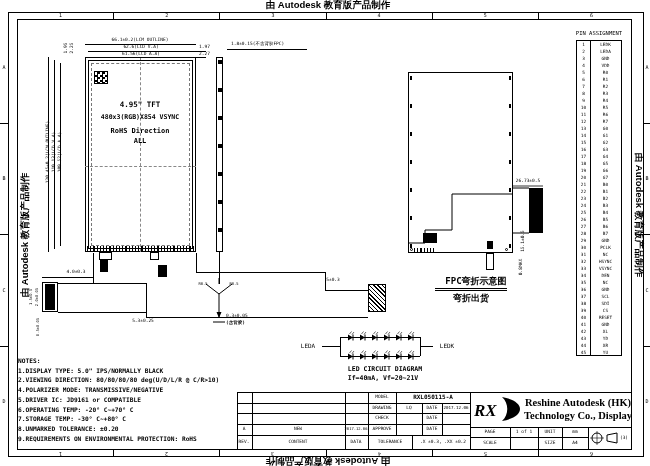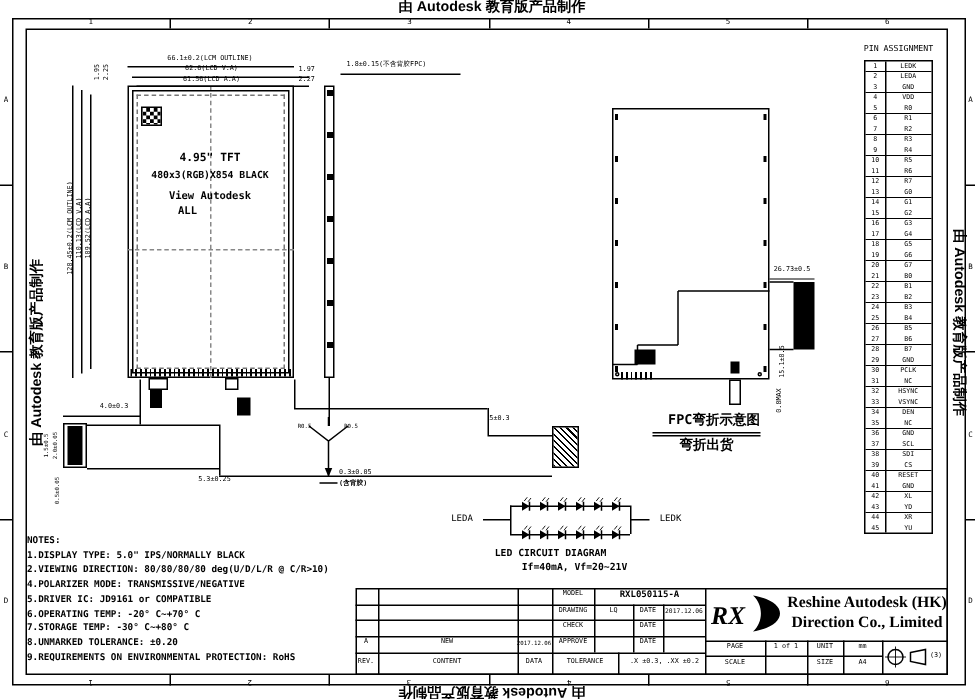--- a/index.html
+++ b/index.html
@@ -122,23 +122,23 @@
 
 <div class="box2" style="left:85px;top:57px;width:111px;height:195px"></div>
 <div class="box" style="left:88px;top:60px;width:105px;height:189px"></div>
 <div class="dashbox" style="left:91px;top:63px;width:99px;height:183px"></div>
 <div class="checker" style="left:94px;top:71px;width:14px;height:13px"></div>
 <div class="vdash" style="left:140px;top:57px;height:195px"></div>
 <div class="hdash" style="left:85px;top:166px;width:111px"></div>
 <div class="hticks" style="left:87px;top:246px;width:107px;height:5px"></div>
 
 <div class="lbl b f75" style="left:140px;top:105px">4.95" TFT</div>
-<div class="lbl b f65" style="left:140px;top:117px">480x3(RGB)X854 BLACK</div>
-<div class="lbl b f7" style="left:140px;top:131px">View Autodesk</div>
-<div class="lbl b f7" style="left:125px;top:141px">ALL</div>
+<div class="lbl b f65" style="left:140px;top:117px">480x3(RGB)X854 VSYNC</div>
+<div class="lbl b f7" style="left:140px;top:131px">RoHS Direction</div>
+<div class="lbl b f7" style="left:140px;top:141px">ALL</div>
 
 <div class="h" style="left:85px;top:44px;width:111px"></div>
 <div class="h" style="left:88px;top:50.5px;width:118px"></div>
 <div class="h" style="left:91px;top:56.5px;width:115px"></div>
 <div class="lbl f45" style="left:140px;top:40px">66.1±0.2(LCM OUTLINE)</div>
 <div class="lbl f45" style="left:141px;top:47px">62.6(LCD V.A)</div>
 <div class="lbl f45" style="left:141px;top:53.5px">61.56(LCD A.A)</div>
 <div class="la f45" style="left:199px;top:45px">1.97</div>
 <div class="la f45" style="left:199px;top:52px">2.27</div>
 <div class="lbl f45 r90" style="left:66px;top:48px">1.95</div>
@@ -275,21 +275,21 @@
         <path d="M3.5 3 L5.5 0.5 M6 3.5 L8 1" stroke="#000" stroke-width="0.6"></path>
       </svg>
     <svg style="position:absolute;left:406px;top:350px" width="10" height="11" viewBox="0 0 10 11">
         <path d="M2 9.5 L2 3.5 L7 6.5 Z" fill="#000"></path>
         <path d="M7 3.5 V9.5" stroke="#000" stroke-width="1"></path>
         <path d="M3.5 3 L5.5 0.5 M6 3.5 L8 1" stroke="#000" stroke-width="0.6"></path>
       </svg>
   </div>
 <div class="lbl f6" style="left:308px;top:346px">LEDA</div>
 <div class="lbl f6" style="left:447px;top:346px">LEDK</div>
-<div class="lbl b f65" style="left:367px;top:369px">LED CIRCUIT DIAGRAM</div>
+<div class="lbl b f65" style="left:385px;top:369px">LED CIRCUIT DIAGRAM</div>
 <div class="lbl b f65" style="left:383px;top:378px">If=40mA, Vf=20~21V</div>
 
 <div class="lbl f55" style="left:599px;top:34px">PIN ASSIGNMENT</div>
 <div class="box" style="left:576px;top:40px;width:46px;height:316px;background-image:repeating-linear-gradient(180deg,transparent 0 6.6px,#000 6.6px 7px)">
   <div class="v" style="left:13px;top:0;height:314px"></div>
   <div>
       <div class="prow">
         <span class="pnum">1</span>
         <span class="pname">LEDK</span>
       </div>
@@ -530,19 +530,19 @@
 <div class="lbl f45" style="left:575px;top:432px">mm</div>
 <div class="lbl f45" style="left:490px;top:443px">SCALE</div>
 <div class="lbl f45" style="left:550px;top:443px">SIZE</div>
 <div class="lbl f45" style="left:575px;top:443px">A4</div>
 
 <svg class="abs" style="left:473px;top:396px" width="48" height="26" viewBox="0 0 48 26">
   <text x="1" y="20" font-size="17" font-weight="bold" font-style="italic" font-family="Liberation Serif,serif">RX</text>
   <path d="M29 1 C41 3 47 8 47 13 C47 18 41 23 29 25 C36 19 36 7 29 1 Z" fill="#000"></path>
 </svg>
 <div class="lbl b serif" style="left:578px;top:403px;font-size:10.5px">Reshine Autodesk (HK)</div>
-<div class="lbl b serif" style="left:578px;top:416px;font-size:10.5px">Direction Co., Limited</div>
+<div class="lbl b serif" style="left:578px;top:416px;font-size:10.5px">Technology Co., Display</div>
 <svg class="abs" style="left:590px;top:430px" width="28" height="16" viewBox="0 0 28 16">
   <circle cx="7" cy="8" r="5" fill="none" stroke="#000" stroke-width="1"></circle>
   <path d="M0 8 H14 M7 1 V15" stroke="#000" stroke-width="0.6"></path>
   <path d="M17 5 L27 3 V13 L17 11 Z" fill="none" stroke="#000" stroke-width="1"></path>
 </svg>
 <div class="lbl f45" style="left:624px;top:438px">(3)</div>
 
 </body></html>

